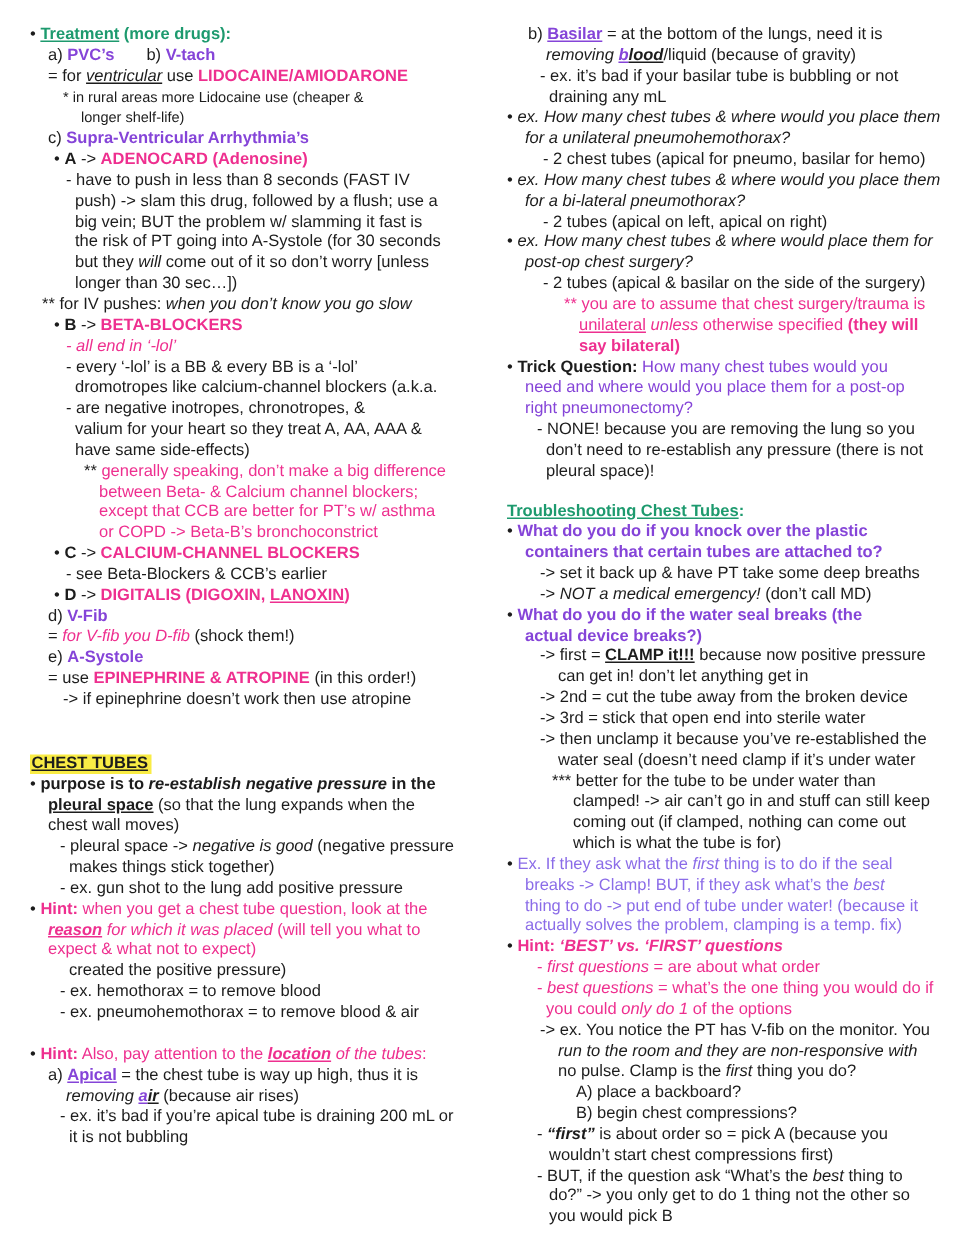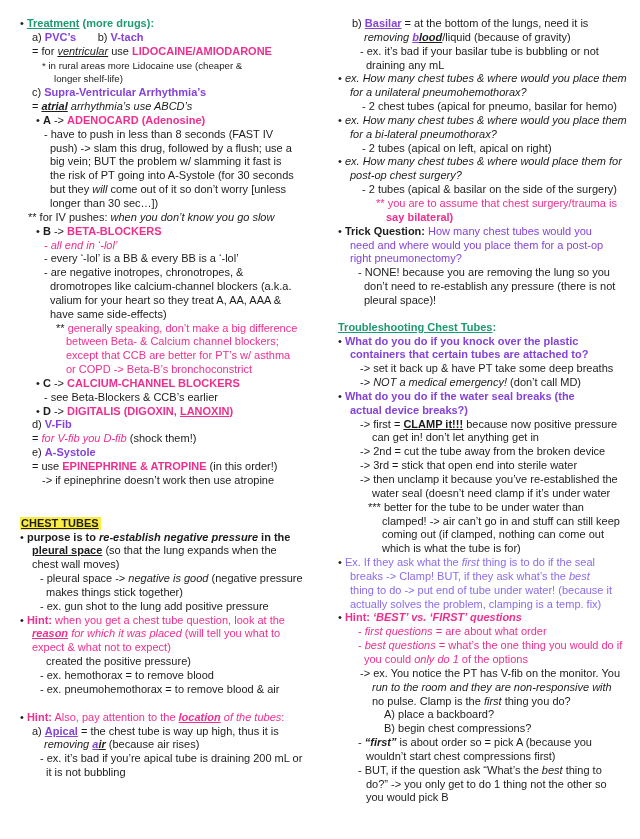--- a/index.html
+++ b/index.html
@@ -31,34 +31,33 @@
 <body>
 
 <div class="page">
   <div class="col col-left">
       <div class="line"><span>• </span><span class="g b u">Treatment</span><span class="g b"> (more drugs):</span></div>
       <div class="line" style="padding-left: 12px;"><span>a) </span><span class="p b">PVC’s</span><span>&nbsp;&nbsp;&nbsp;&nbsp;&nbsp;&nbsp;&nbsp;b) </span><span class="p b">V-tach</span></div>
       <div class="line" style="padding-left: 12px;"><span>= for </span><span class="i u">ventricular</span><span> use </span><span class="m b">LIDOCAINE/AMIODARONE</span></div>
       <div class="line sm" style="padding-left: 22px;"><span>* in rural areas more Lidocaine use (cheaper &amp;</span></div>
       <div class="line sm" style="padding-left: 34px;"><span>longer shelf-life)</span></div>
       <div class="line" style="padding-left: 12px;"><span>c) </span><span class="p b">Supra-Ventricular Arrhythmia’s</span></div>
-      <div class="line" style="padding-left: 12px;"><span>= </span><span class="b i u">atrial</span><span> </span><span class="i">arrhythmia’s use ABCD’s</span></div>
       <div class="line" style="padding-left: 16px;"><span>• </span><span class="b">A</span><span> -&gt; </span><span class="m b">ADENOCARD (Adenosine)</span></div>
       <div class="line" style="padding-left: 24px;"><span>- have to push in less than 8 seconds (FAST IV</span></div>
       <div class="line" style="padding-left: 30px;"><span>push) -&gt; slam this drug, followed by a flush; use a</span></div>
       <div class="line" style="padding-left: 30px;"><span>big vein; BUT the problem w/ slamming it fast is</span></div>
       <div class="line" style="padding-left: 30px;"><span>the risk of PT going into A-Systole (for 30 seconds</span></div>
       <div class="line" style="padding-left: 30px;"><span>but they </span><span class="i">will</span><span> come out of it so don’t worry [unless</span></div>
       <div class="line" style="padding-left: 30px;"><span>longer than 30 sec…])</span></div>
       <div class="line" style="padding-left: 8px;"><span>** for IV pushes: </span><span class="i">when you don’t know you go slow</span></div>
       <div class="line" style="padding-left: 16px;"><span>• </span><span class="b">B</span><span> -&gt; </span><span class="m b">BETA-BLOCKERS</span></div>
       <div class="line" style="padding-left: 24px;"><span class="m i">- all end in ‘-lol’</span></div>
       <div class="line" style="padding-left: 24px;"><span>- every ‘-lol’ is a BB &amp; every BB is a ‘-lol’</span></div>
+      <div class="line" style="padding-left: 30px;"><span>dromotropes like calcium-channel blockers (a.k.a.</span></div>
       <div class="line" style="padding-left: 24px;"><span>- are negative inotropes, chronotropes, &amp;</span></div>
-      <div class="line" style="padding-left: 30px;"><span>dromotropes like calcium-channel blockers (a.k.a.</span></div>
       <div class="line" style="padding-left: 30px;"><span>valium for your heart so they treat A, AA, AAA &amp;</span></div>
       <div class="line" style="padding-left: 30px;"><span>have same side-effects)</span></div>
       <div class="line" style="padding-left: 36px;"><span>** </span><span class="m">generally speaking, don’t make a big difference</span></div>
       <div class="line" style="padding-left: 46px;"><span class="m">between Beta- &amp; Calcium channel blockers;</span></div>
       <div class="line" style="padding-left: 46px;"><span class="m">except that CCB are better for PT’s w/ asthma</span></div>
       <div class="line" style="padding-left: 46px;"><span class="m">or COPD -&gt; Beta-B’s bronchoconstrict</span></div>
       <div class="line" style="padding-left: 16px;"><span>• </span><span class="b">C</span><span> -&gt; </span><span class="m b">CALCIUM-CHANNEL BLOCKERS</span></div>
       <div class="line" style="padding-left: 24px;"><span>- see Beta-Blockers &amp; CCB’s earlier</span></div>
       <div class="line" style="padding-left: 16px;"><span>• </span><span class="b">D</span><span> -&gt; </span><span class="m b">DIGITALIS (DIGOXIN, </span><span class="m b u">LANOXIN</span><span class="m b">)</span></div>
       <div class="line" style="padding-left: 12px;"><span>d) </span><span class="p b">V-Fib</span></div>
@@ -93,20 +92,21 @@
       <div class="line"><span>• </span><span class="i">ex. How many chest tubes &amp; where would you place them</span></div>
       <div class="line" style="padding-left: 12px;"><span class="i">for a unilateral pneumohemothorax?</span></div>
       <div class="line" style="padding-left: 24px;"><span>- 2 chest tubes (apical for pneumo, basilar for hemo)</span></div>
       <div class="line"><span>• </span><span class="i">ex. How many chest tubes &amp; where would you place them</span></div>
       <div class="line" style="padding-left: 12px;"><span class="i">for a bi-lateral pneumothorax?</span></div>
       <div class="line" style="padding-left: 24px;"><span>- 2 tubes (apical on left, apical on right)</span></div>
       <div class="line"><span>• </span><span class="i">ex. How many chest tubes &amp; where would place them for</span></div>
       <div class="line" style="padding-left: 12px;"><span class="i">post-op chest surgery?</span></div>
       <div class="line" style="padding-left: 24px;"><span>- 2 tubes (apical &amp; basilar on the side of the surgery)</span></div>
       <div class="line" style="padding-left: 38px;"><span class="m">** </span><span class="m">you are to assume that chest surgery/trauma is</span></div>
+      <div class="line" style="padding-left: 48px;"><span class="m u">unilateral</span><span class="m"> </span><span class="m i">unless</span><span class="m"> otherwise specified </span><span class="m b">(they will</span></div>
       <div class="line" style="padding-left: 48px;"><span class="m b">say bilateral)</span></div>
       <div class="line"><span>• </span><span class="b">Trick Question:</span><span class="p"> How many chest tubes would you</span></div>
       <div class="line" style="padding-left: 12px;"><span class="p">need and where would you place them for a post-op</span></div>
       <div class="line" style="padding-left: 12px;"><span class="p">right pneumonectomy?</span></div>
       <div class="line" style="padding-left: 20px;"><span>- NONE! because you are removing the lung so you</span></div>
       <div class="line" style="padding-left: 26px;"><span>don’t need to re-establish any pressure (there is not</span></div>
       <div class="line" style="padding-left: 26px;"><span>pleural space)!</span></div>
       <div class="line" style="margin-top: 13px;"><span class="g b u">Troubleshooting Chest Tubes</span><span class="g b">:</span></div>
       <div class="line"><span>• </span><span class="p b">What do you do if you knock over the plastic</span></div>
       <div class="line" style="padding-left: 12px;"><span class="p b">containers that certain tubes are attached to?</span></div>

